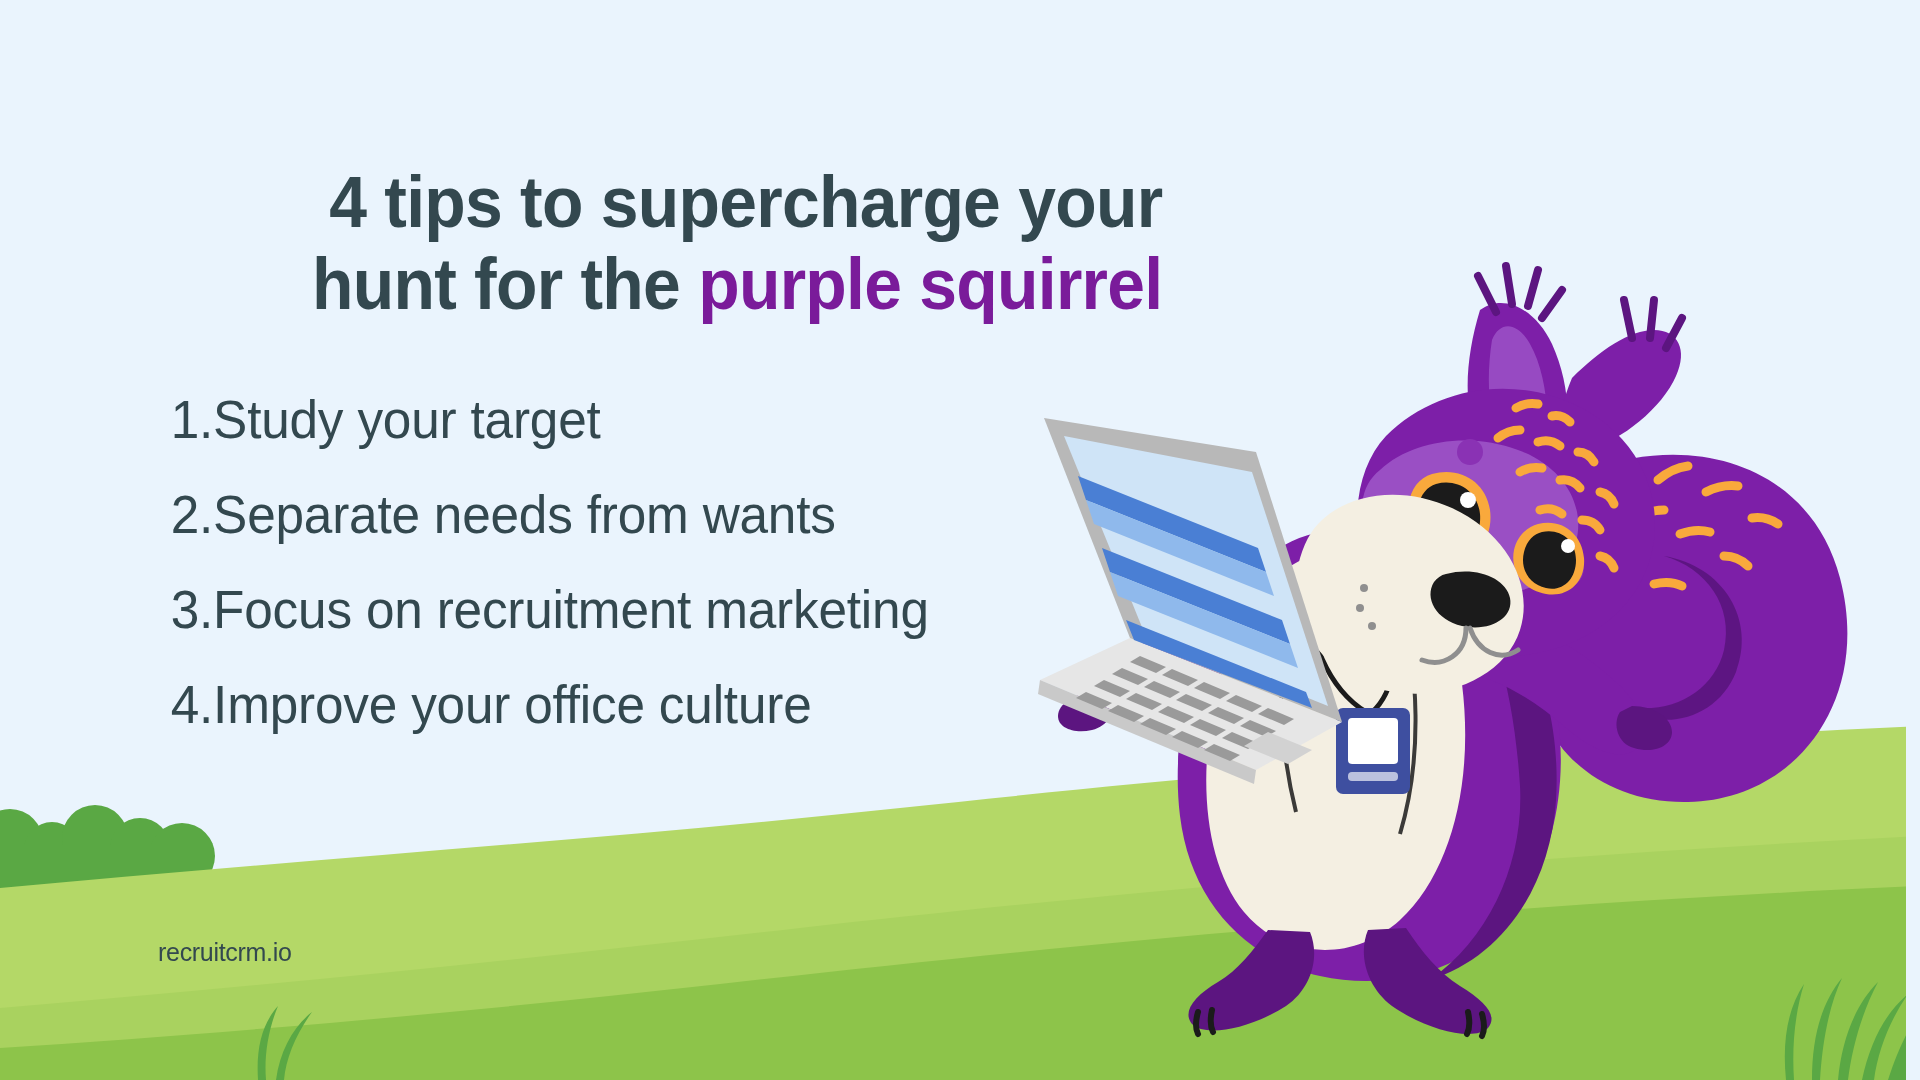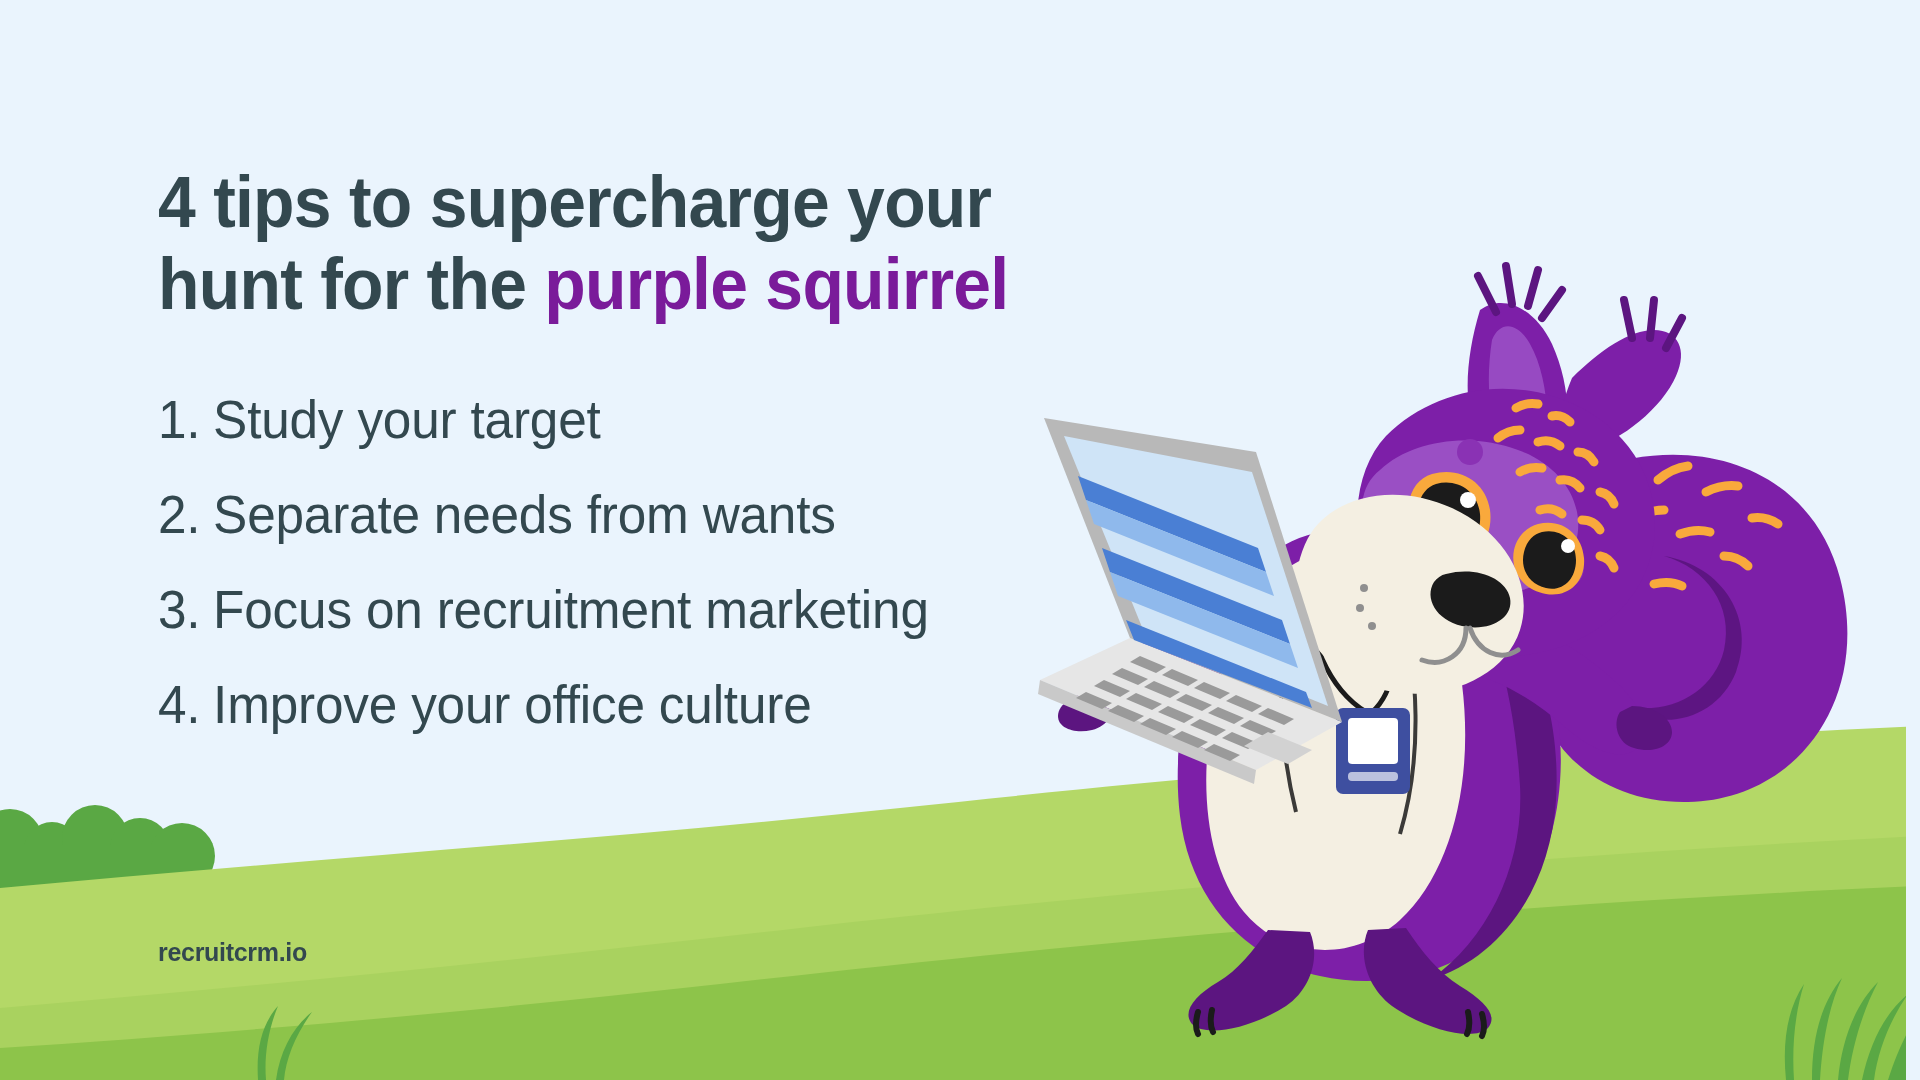--- a/index.html
+++ b/index.html
@@ -7,20 +7,21 @@
     padding: 0;
     background: #eaf4fd;
   }
   #canvas {
     position: relative;
     width: 1906px;
     height: 1080px;
     overflow: hidden;
     background: #eaf4fd;
     font-family: "Liberation Sans", sans-serif;
+    text-align: right;
   }
   .scenery {
     position: absolute;
     inset: 0;
     width: 1920px;
     height: 1080px;
   }
   .content {
     position: absolute;
     left: 0;
@@ -66,21 +67,21 @@
   .tip-num {
     width: 58px;
     flex: 0 0 58px;
   }
   .tip-text { white-space: nowrap; }
   .site-tag {
     position: absolute;
     left: 158px;
     top: 938px;
     font-family: "Liberation Sans", sans-serif;
-    font-weight: 700;
+    font-weight: 400;
     font-size: 25px;
     letter-spacing: -0.3px;
     color: #33484f;
   }
 </style>
 </head>
 <body>
 
 <div id="canvas">
 

